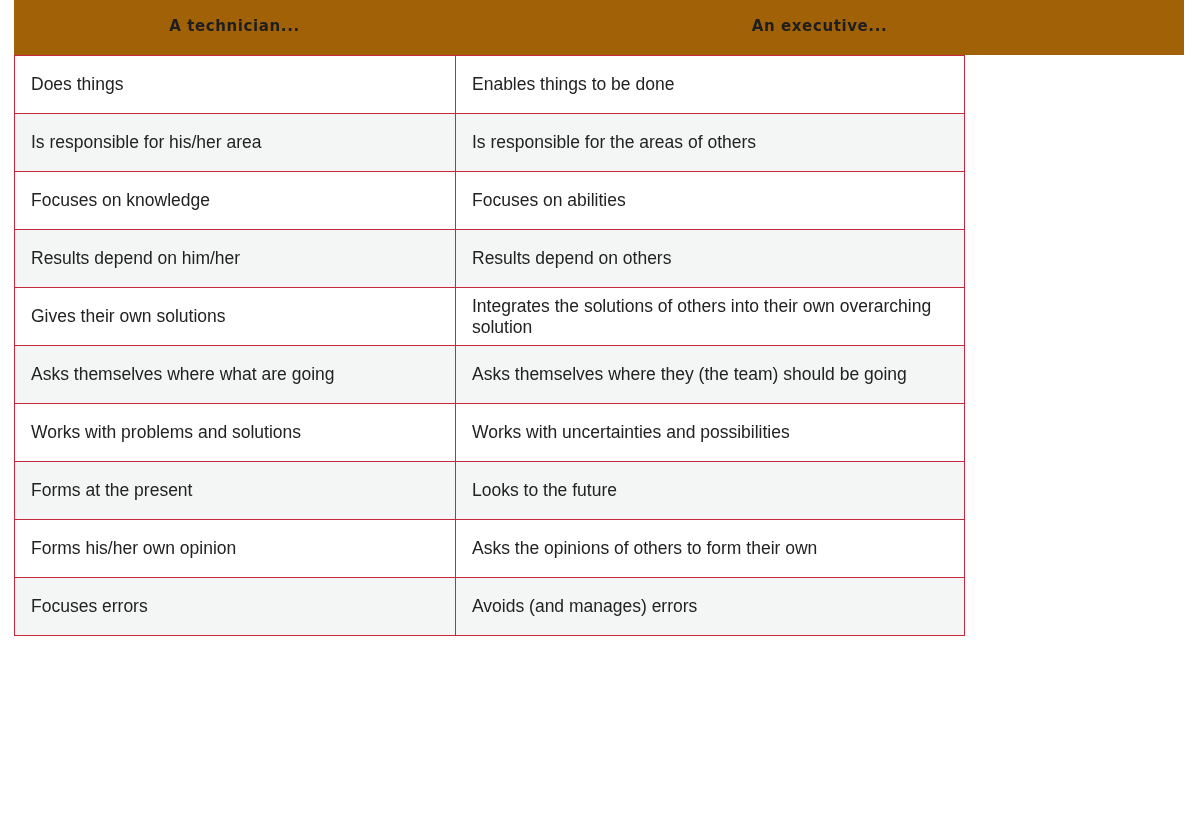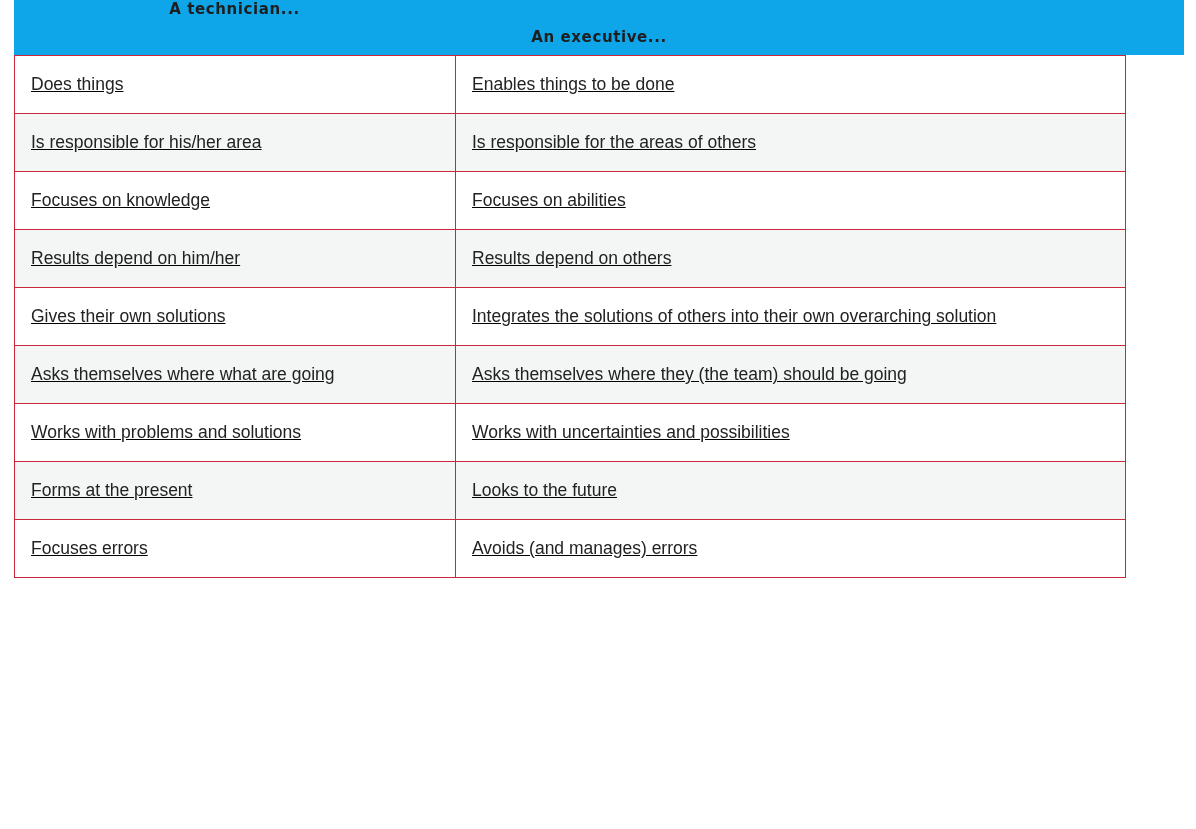--- a/index.html
+++ b/index.html
@@ -1,25 +1,25 @@
 <!DOCTYPE html>
 <html><head>
 <meta charset="utf-8">
 <style>
   html, body { margin: 0; padding: 0; background: #ffffff; }
   body { width: 1196px; height: 829px; position: relative; overflow: hidden;
          font-family: "Liberation Sans", "DejaVu Sans", sans-serif; }
   .wrap { position: absolute; left: 14px; top: 0; width: 1170px; }
-  .head { display: flex; height: 55px; background: #0ea5e9; flex-direction: column; }
+  .head { display: flex; height: 55px; background: #a16207; }
   .head .hc { display: flex; align-items: center; justify-content: center;
               font-family: "DejaVu Sans", sans-serif; font-weight: bold; font-size: 15px;
               letter-spacing: 0.6px; color: #1e1e1e; }
   .head .hc.c1 { width: 441px; padding-bottom: 4px; box-sizing: border-box; }
   .head .hc.c2 { flex: 1; padding-bottom: 4px; box-sizing: border-box; }
-  table { border-collapse: collapse; width: 1112px; table-layout: fixed; text-decoration: underline; }
+  table { border-collapse: collapse; width: 951px; table-layout: fixed; }
   td { border: 1px solid #c8283c; height: 58px; padding: 0 0 0 16px;
        font-size: 17.5px; color: #222222; vertical-align: middle; box-sizing: border-box; }
   td.c1 { width: 441px; }
   tr:nth-child(even) td { background: #f4f6f6; }
   tr:nth-child(odd) td { background: #ffffff; }
 </style>
 </head>
 <body>
 
 <div class="wrap">
@@ -55,18 +55,22 @@
         </tr>
       <tr>
           <td class="c1">Works with problems and solutions</td>
           <td>Works with uncertainties and possibilities</td>
         </tr>
       <tr>
           <td class="c1">Forms at the present</td>
           <td>Looks to the future</td>
         </tr>
       <tr>
+          <td class="c1">Forms his/her own opinion</td>
+          <td>Asks the opinions of others to form their own</td>
+        </tr>
+      <tr>
           <td class="c1">Focuses errors</td>
           <td>Avoids (and manages) errors</td>
         </tr>
     </tbody>
   </table>
 </div>
 
 </body></html>

